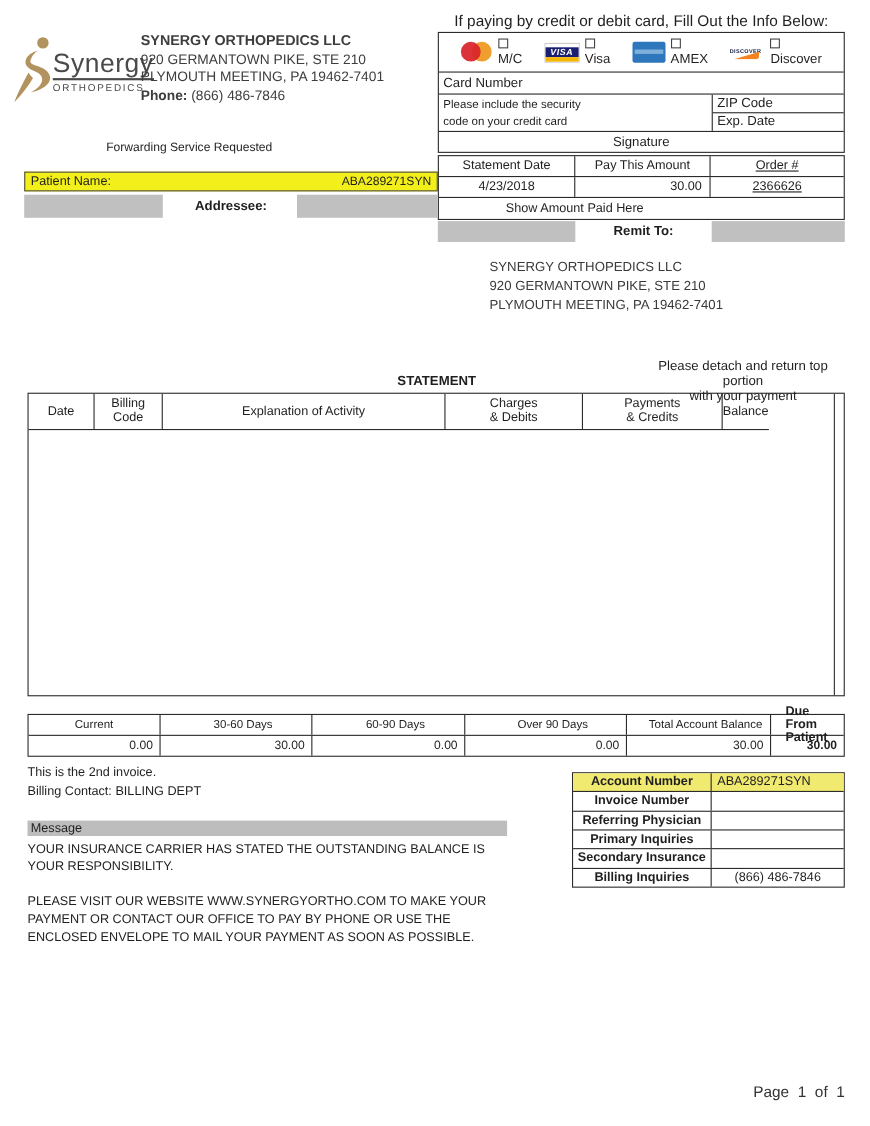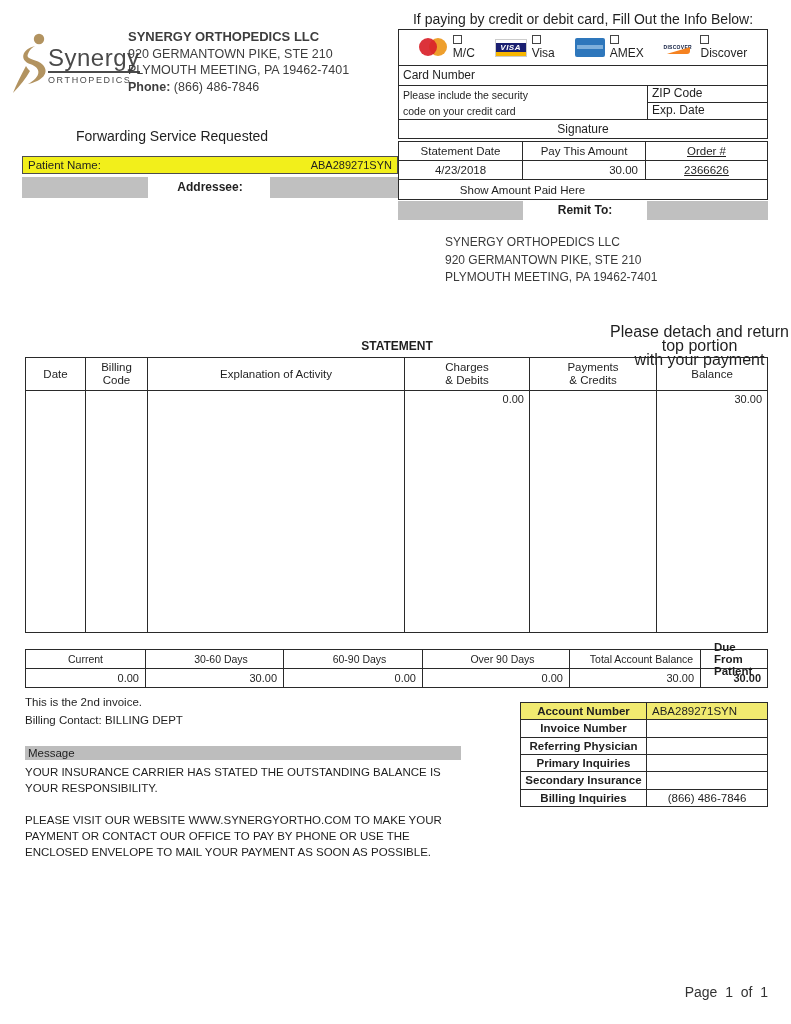--- a/index.html
+++ b/index.html
@@ -67,21 +67,21 @@
   .pc1 { flex:0 0 124px; } .pc2 { flex:0 0 123px; } .pc3 { flex:1; }
   .pay-amt { justify-content:flex-end; padding-right:7px; }
 
   .grybox { background:#c0c0c0; }
 
   
   .patient-bar { background:#f2ef1b; border:1px solid #4d4d4d; display:flex;
      align-items:center; justify-content:space-between; padding:0 5px; font-size:11.5px; }
 
   
-  .stmt-table { border:1.6px solid #2a2a2a; display:flex; flex-direction:column; }
+  .stmt-table { border:1.6px solid #2a2a2a; display:flex; flex-direction:row; }
   .stmt-head { display:flex; border-bottom:1px solid #2a2a2a; height:33px; }
   .stmt-hcell { border-right:1px solid #2a2a2a; display:flex; align-items:center; justify-content:center;
      font-size:11.5px; line-height:13px; text-align:center; }
   .stmt-hcell:last-child { border-right:none; }
   .stmt-body { display:flex; flex:1; }
   .stmt-bcell { border-right:1px solid #2a2a2a; font-size:11px; padding:2px 5px; }
   .stmt-bcell:last-child { border-right:none; }
   .c-date { flex:0 0 60px; } .c-code { flex:0 0 62px; } .c-expl { flex:0 0 257px; }
   .c-chg { flex:0 0 125px; } .c-pay { flex:0 0 127px; } .c-bal { flex:1; }
 
@@ -200,39 +200,39 @@
     <div class="pay-row" style="height:19px;">
       <div style="flex:0 0 247px; display:flex; align-items:center; justify-content:center;">Show Amount Paid Here</div>
       <div style="flex:1;"></div>
     </div>
   </div>
 
   <div class="abs grybox" style="left:398px; top:201px; width:125px; height:19px;"></div>
   <div class="abs b" style="left:523px; top:203px; width:124px; text-align:center; font-size:12px;">Remit To:</div>
   <div class="abs grybox" style="left:647px; top:201px; width:121px; height:19px;"></div>
 
-  <div class="abs ctr" style="left:22px; top:128px; width:300px; font-size:14px;">Forwarding Service Requested</div>
+  <div class="abs ctr" style="left:22px; top:128px; width:300px; font-size:11px;">Forwarding Service Requested</div>
 
   <div class="abs patient-bar" style="left:22px; top:156px; width:376px; height:18px;">
     <span>Patient Name:</span>
     <span style="font-size:11px;">ABA289271SYN</span>
   </div>
 
   <div class="abs grybox" style="left:22px; top:177px; width:126px; height:21px;"></div>
   <div class="abs b" style="left:160px; top:180px; width:100px; text-align:center; font-size:12px;">Addressee:</div>
   <div class="abs grybox" style="left:270px; top:177px; width:128px; height:21px;"></div>
 
   <div class="abs" style="left:445px; top:234px; font-size:12px; line-height:17.5px; color:#3a3a3a;">
     <div>SYNERGY ORTHOPEDICS LLC</div>
     <div>920 GERMANTOWN PIKE, STE 210</div>
     <div>PLYMOUTH MEETING, PA 19462-7401</div>
   </div>
 
   <div class="abs b ctr" style="left:337px; top:339px; width:120px; font-size:12px;">STATEMENT</div>
-  <div class="abs ctr pre" style="left:583px; top:325px; width:185px; font-size:16px; line-height:14px;margin-left:24px;">Please detach and return top portion
+  <div class="abs ctr pre" style="left:583px; top:325px; width:185px; font-size:12px; line-height:14px;">Please detach and return top portion
 with your payment</div>
 
   <div class="abs stmt-table" style="left:25px; top:357px; width:743px; height:276px;">
     <div class="stmt-head">
       <div class="stmt-hcell c-date pre">Date</div>
       <div class="stmt-hcell c-code pre">Billing
 Code</div>
       <div class="stmt-hcell c-expl pre">Explanation of Activity</div>
       <div class="stmt-hcell c-chg pre">Charges
 &amp; Debits</div>

